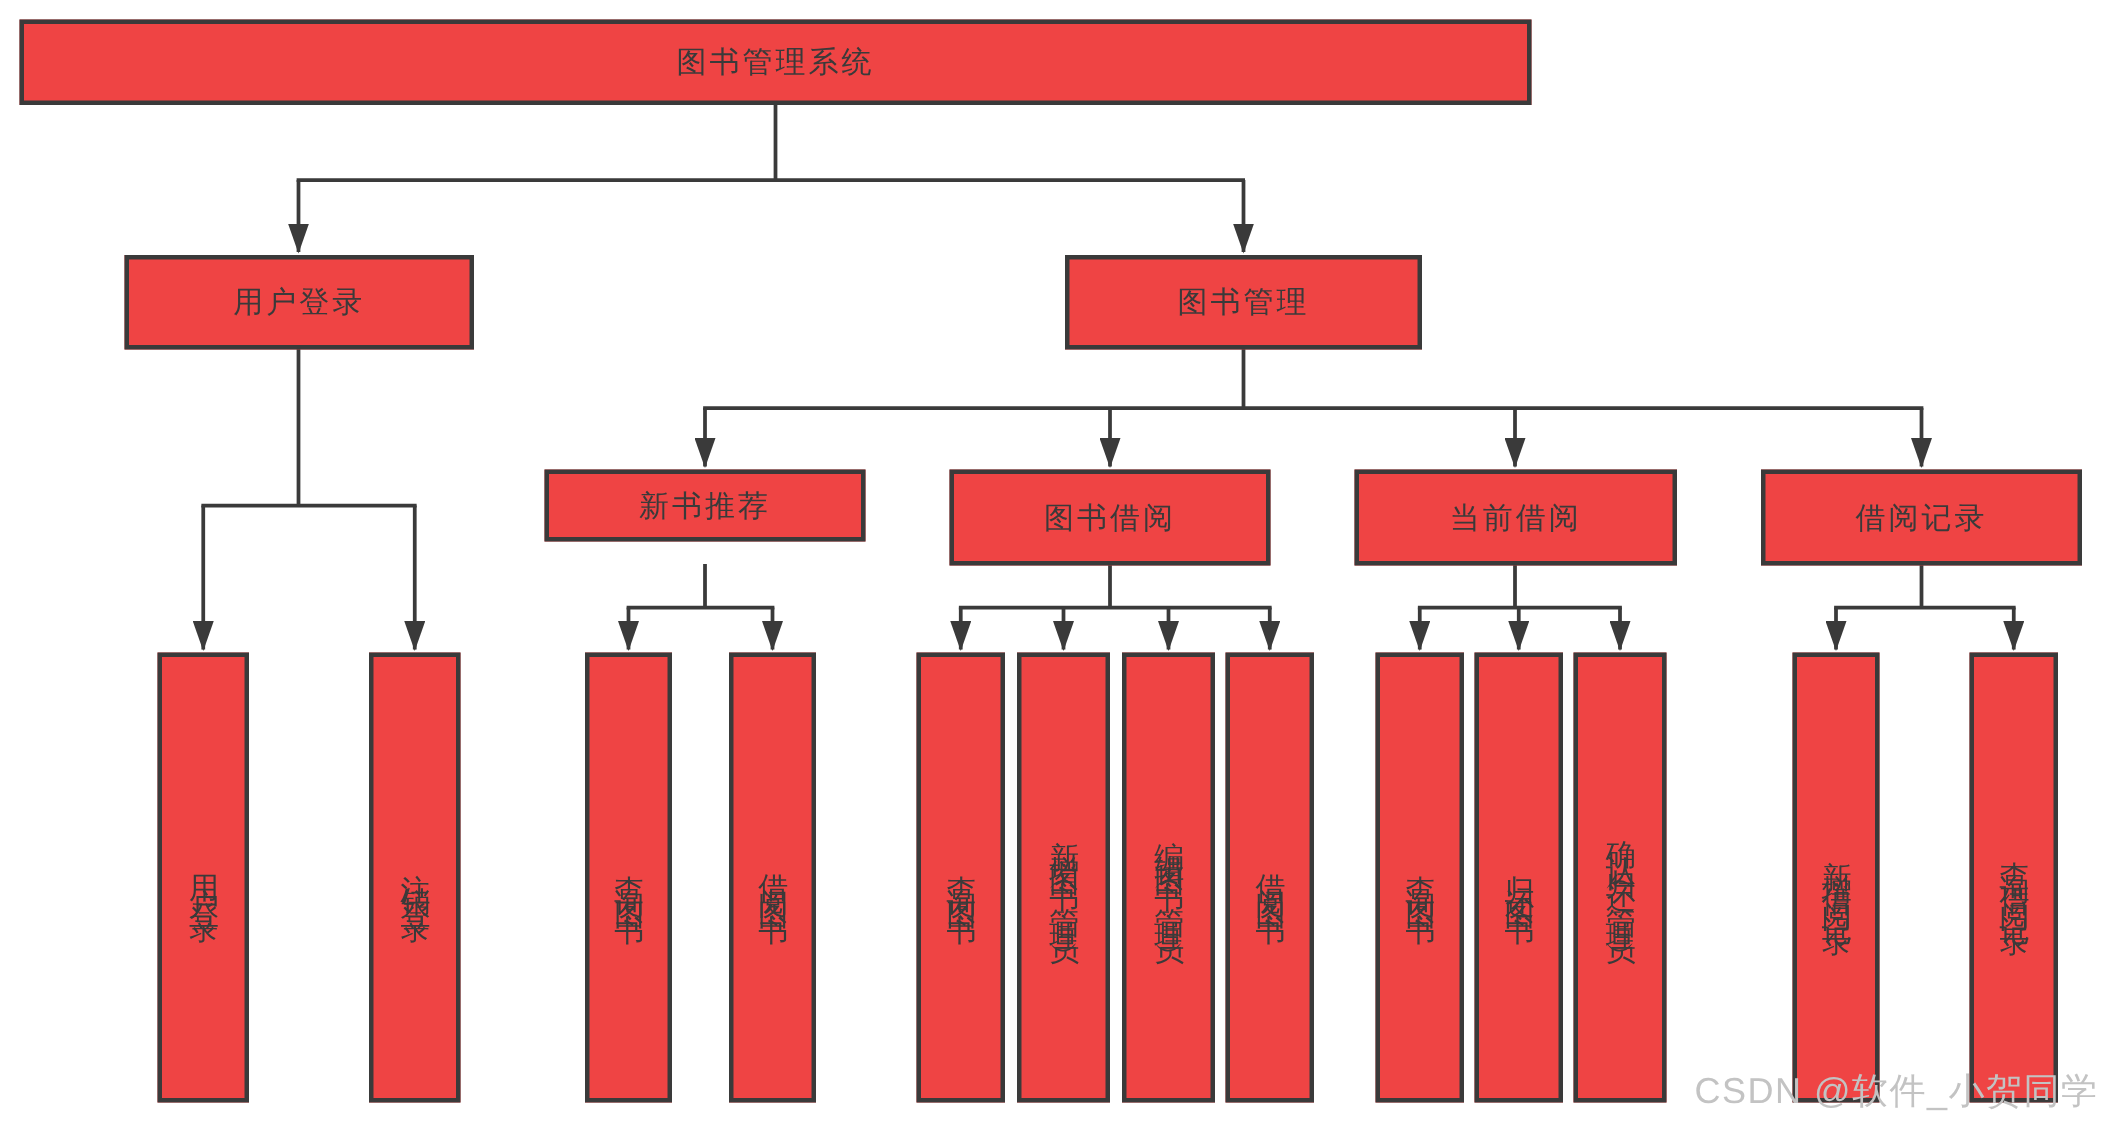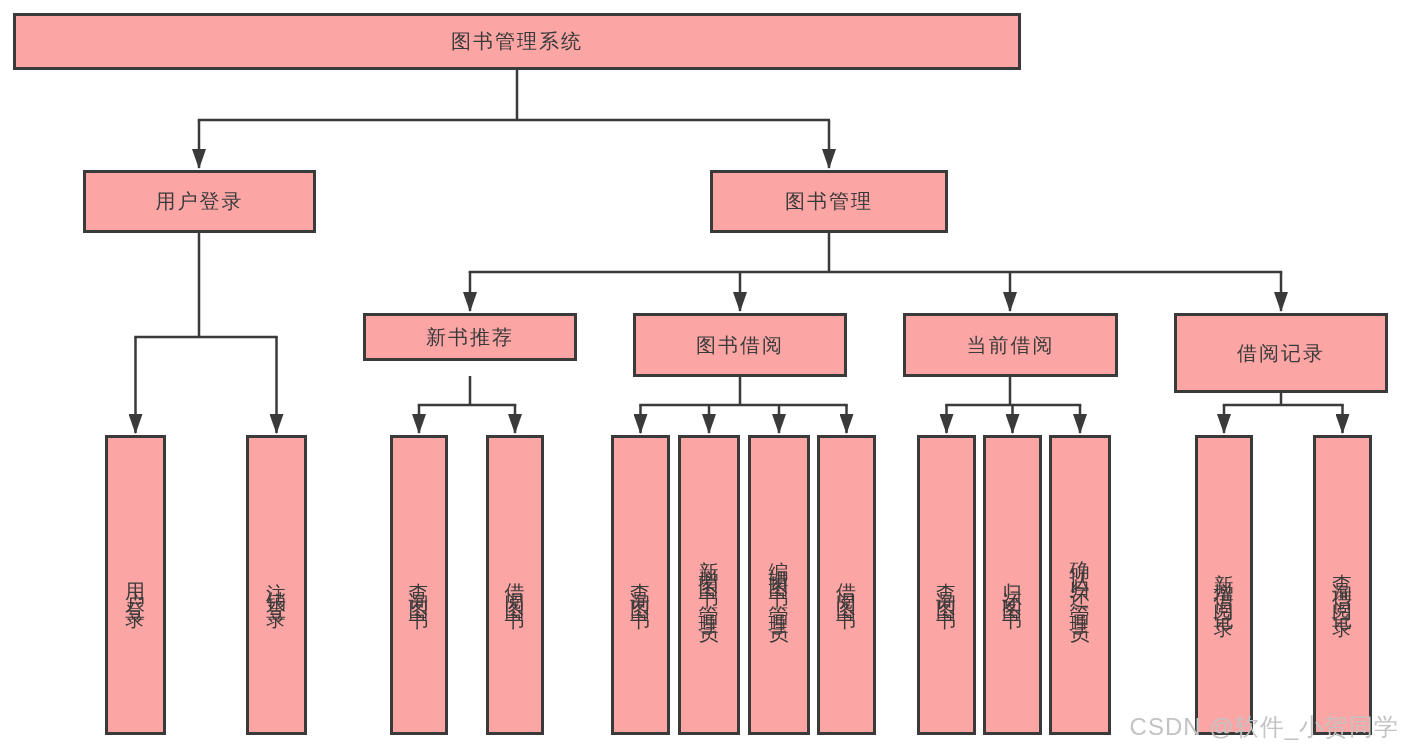--- a/index.html
+++ b/index.html
@@ -17,21 +17,21 @@
   }
   .connectors {
     position: absolute;
     left: 0; top: 0;
     width: 1405px; height: 747px;
   }
   .node {
     position: absolute;
     box-sizing: border-box;
     border: 3px solid #3a3a3a;
-    background: #fca5a5;
+    background: #ef4444;
     color: #3a3a3a;
     display: flex;
     align-items: center;
     justify-content: center;
     text-align: center;
     font-size: 20px;
     letter-spacing: 2px;
   }
   .node.h { 
     font-size: 20px;
@@ -101,21 +101,21 @@
   </svg>
 
   <div class="node h" style="left:13px; top:13px; width:1008px; height:57px;">图书管理系统</div>
 
   <div class="node h" style="left:83px; top:170px; width:233px; height:63px;">用户登录</div>
   <div class="node h" style="left:710px; top:170px; width:238px; height:63px;text-align:center;">图书管理</div>
 
   <div class="node h" style="left:363px; top:313px; width:214px; height:48px;">新书推荐</div>
   <div class="node h" style="left:903px; top:313px; width:215px; height:64px;">当前借阅</div>
   <div class="node h" style="left:633px; top:313px; width:214px; height:64px;">图书借阅</div>
-  <div class="node h" style="left:1174px; top:313px; width:214px; height:80px;">借阅记录</div>
+  <div class="node h" style="left:1174px; top:313px; width:214px; height:64px;">借阅记录</div>
 
   <div class="node leaf" style="left:105px; top:435px; width:61px; height:300px;">用户登录</div>
   <div class="node leaf" style="left:246px; top:435px; width:61px; height:300px;">注销登录</div>
 
   <div class="node leaf" style="left:390px; top:435px; width:58px; height:300px;">查询图书</div>
   <div class="node leaf" style="left:486px; top:435px; width:58px; height:300px;">借阅图书</div>
 
   <div class="node leaf" style="left:611px; top:435px; width:59px; height:300px;">查询图书</div>
   <div class="node leaf" style="left:678px; top:435px; width:62px; height:300px;">新增图书（管理员）</div>
   <div class="node leaf" style="left:748px; top:435px; width:62px; height:300px;">编辑图书（管理员）</div>

